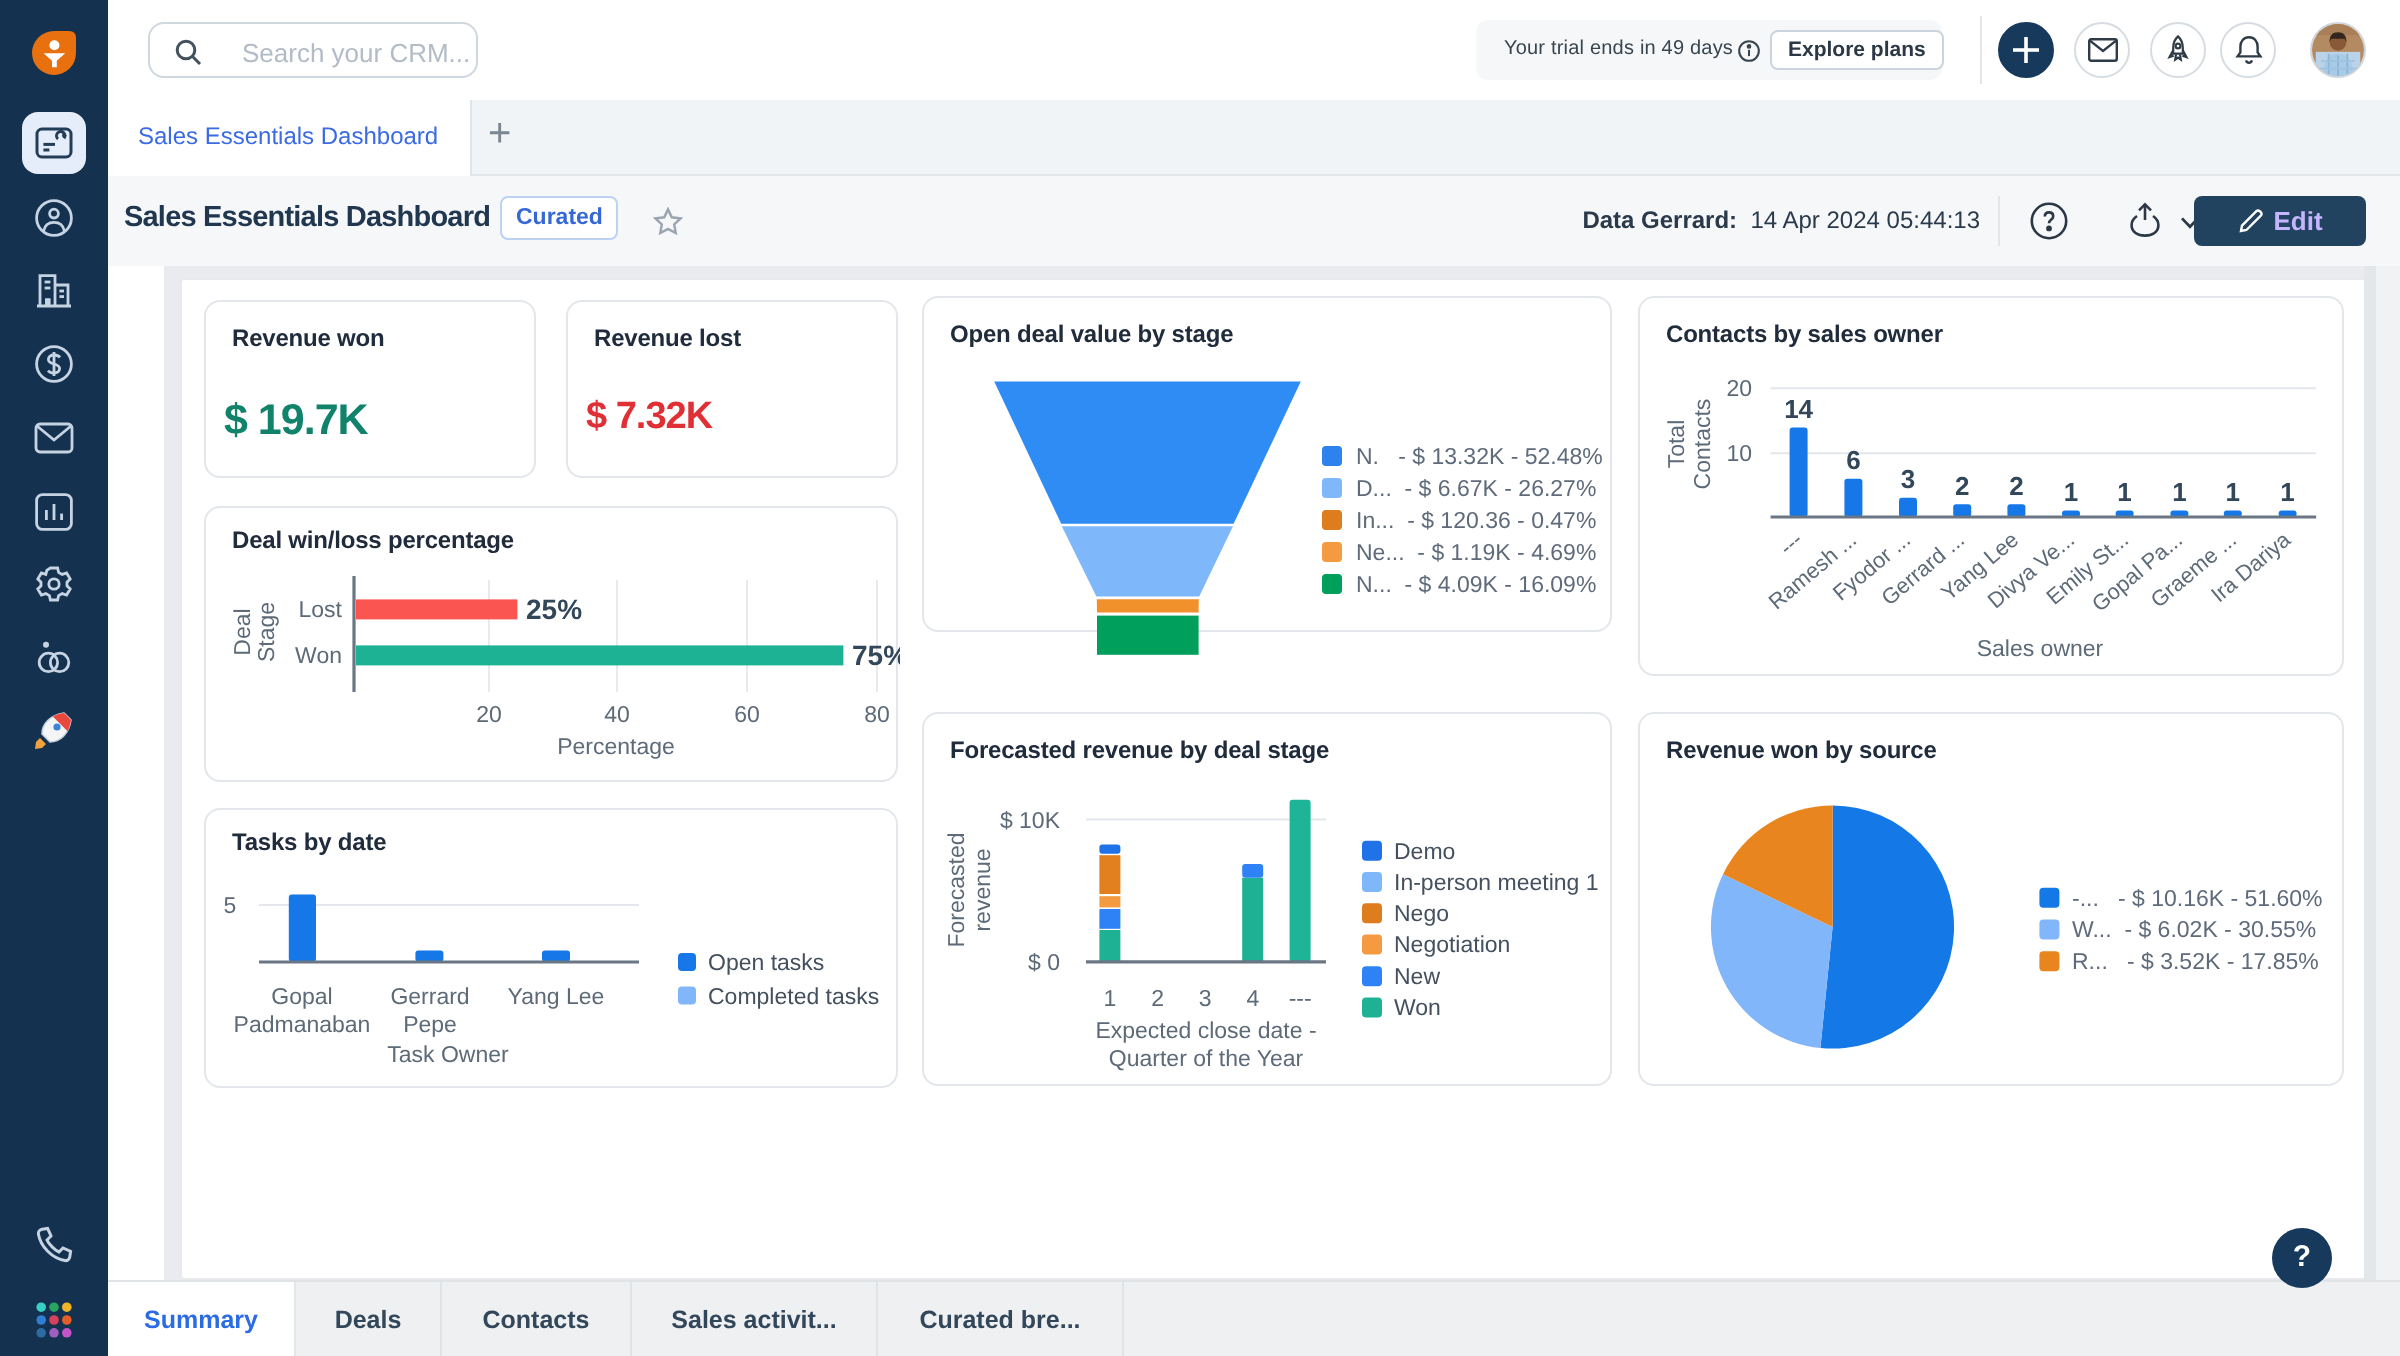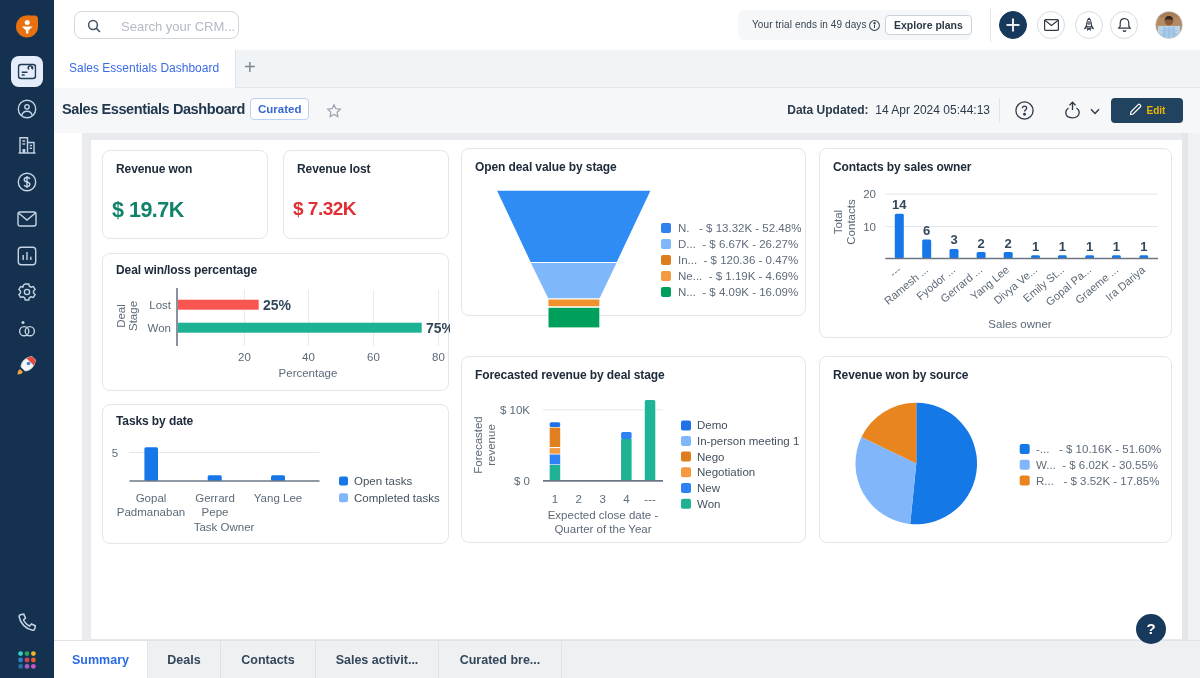--- a/index.html
+++ b/index.html
@@ -24,21 +24,21 @@
   
   #tabrow { left:54px; top:50px; width:1146px; height:38px; background:#f0f4f7; border-bottom:1px solid #e3e7ea; }
   #toptab { position:absolute; left:0; top:0; width:182px; height:38px; background:#fff; border-right:1px solid #dee4e8; color:#3b6be3; font-size:12px; line-height:37px; padding-left:15px; white-space:nowrap; }
   #plus { position:absolute; left:190px; top:6px; font-size:20px; color:#7a8694; font-weight:300; }
 
   
   #header { left:54px; top:88px; width:1146px; height:45px; background:#f6f7f9; }
   #htitle { position:absolute; left:8px; top:13px; font-size:14.5px; font-weight:bold; letter-spacing:-0.4px; color:#20374f; white-space:nowrap; }
   #curated { position:absolute; left:196px; top:10px; padding:4px 7px; border:1px solid #bcd2f3; border-radius:4px; background:#fff; color:#3568d4; font-size:11.5px; font-weight:bold; }
   #dataupd { position:absolute; right:210px; top:15px; font-size:12px; color:#2a3a4b; white-space:nowrap; }
-  #editbtn { position:absolute; right:17px; top:10px; width:72px; height:25px; background:#21435f; border-radius:4px; color:#eab308; font-size:10px; font-weight:bold; text-align:center; line-height:25px; }
+  #editbtn { position:absolute; right:17px; top:10px; width:86px; height:25px; background:#21435f; border-radius:4px; color:#c4b5fd; font-size:13px; font-weight:bold; text-align:center; line-height:25px; }
 
   
   #content { left:54px; top:133px; width:1146px; height:507px; background:#e9ebee;margin-left:28px; }
   #canvas { position:absolute; left:8px; top:6px; width:1096px; height:501px; background:#fff; border:1px solid #e7e9ec; border-radius:2px; }
   #rail { position:absolute; right:0; top:0; width:40px; height:507px; background:#f0f2f4; }
   .card { position:absolute; background:#fff; border:1px solid #e3e6ea; border-radius:8px; }
   .ctitle { position:absolute; left:13px; top:11px; font-size:12px; font-weight:bold; letter-spacing:-0.1px; color:#202c3c; white-space:nowrap; }
 
   
   #bottombar { left:54px; top:640px; width:1146px; height:38px; background:#eef0f2; border-top:1px solid #dfe3e6; }
@@ -203,21 +203,21 @@
   <div id="toptab">Sales Essentials Dashboard</div>
   <span id="plus">+</span>
 </div>
 
 <div id="header" class="abs">
   <span id="htitle">Sales Essentials Dashboard</span>
   <span id="curated">Curated</span>
   <svg style="position:absolute;left:272px;top:15px" width="16" height="16" viewBox="0 0 17 17" fill="none" stroke="#9aa5b1" stroke-width="1.3">
       <path d="M8.5 1.8 L10.5 6 L15.2 6.6 L11.8 9.8 L12.6 14.4 L8.5 12.2 L4.4 14.4 L5.2 9.8 L1.8 6.6 L6.5 6 Z"></path>
     </svg>
-  <span id="dataupd"><b>Data Updated:</b>&nbsp; 14 Apr 2024 05:44:13</span>
+  <span id="dataupd"><b>Data Gerrard:</b>&nbsp; 14 Apr 2024 05:44:13</span>
   <div class="vline" style="right:200px;top:10px;height:25px;"></div>
   <svg style="position:absolute;right:166px;top:13px" width="19" height="19" viewBox="0 0 19 19" fill="none" stroke="#2c3845" stroke-width="1.3">
       <circle cx="9.5" cy="9.5" r="8.6"></circle>
       <path d="M7.4 7.3 C7.4 6 8.3 5.2 9.5 5.2 C10.8 5.2 11.6 6 11.6 7.1 C11.6 8.9 9.5 8.9 9.5 10.6"></path>
       <circle cx="9.5" cy="13.2" r="0.8" fill="#2c3845"></circle>
     </svg>
   <svg style="position:absolute;right:119px;top:13px" width="17" height="18" viewBox="0 0 17 18" fill="none" stroke="#2c3845" stroke-width="1.3">
       <path d="M8.5 1.5 L8.5 9"></path>
       <path d="M5.5 4.2 L8.5 1.2 L11.5 4.2"></path>
       <path d="M4.5 7 C2.7 8.2 1.8 10 1.8 11.6 C1.8 15 4.8 16.8 8.5 16.8 C12.2 16.8 15.2 15 15.2 11.6 C15.2 10 14.3 8.2 12.5 7"></path>

